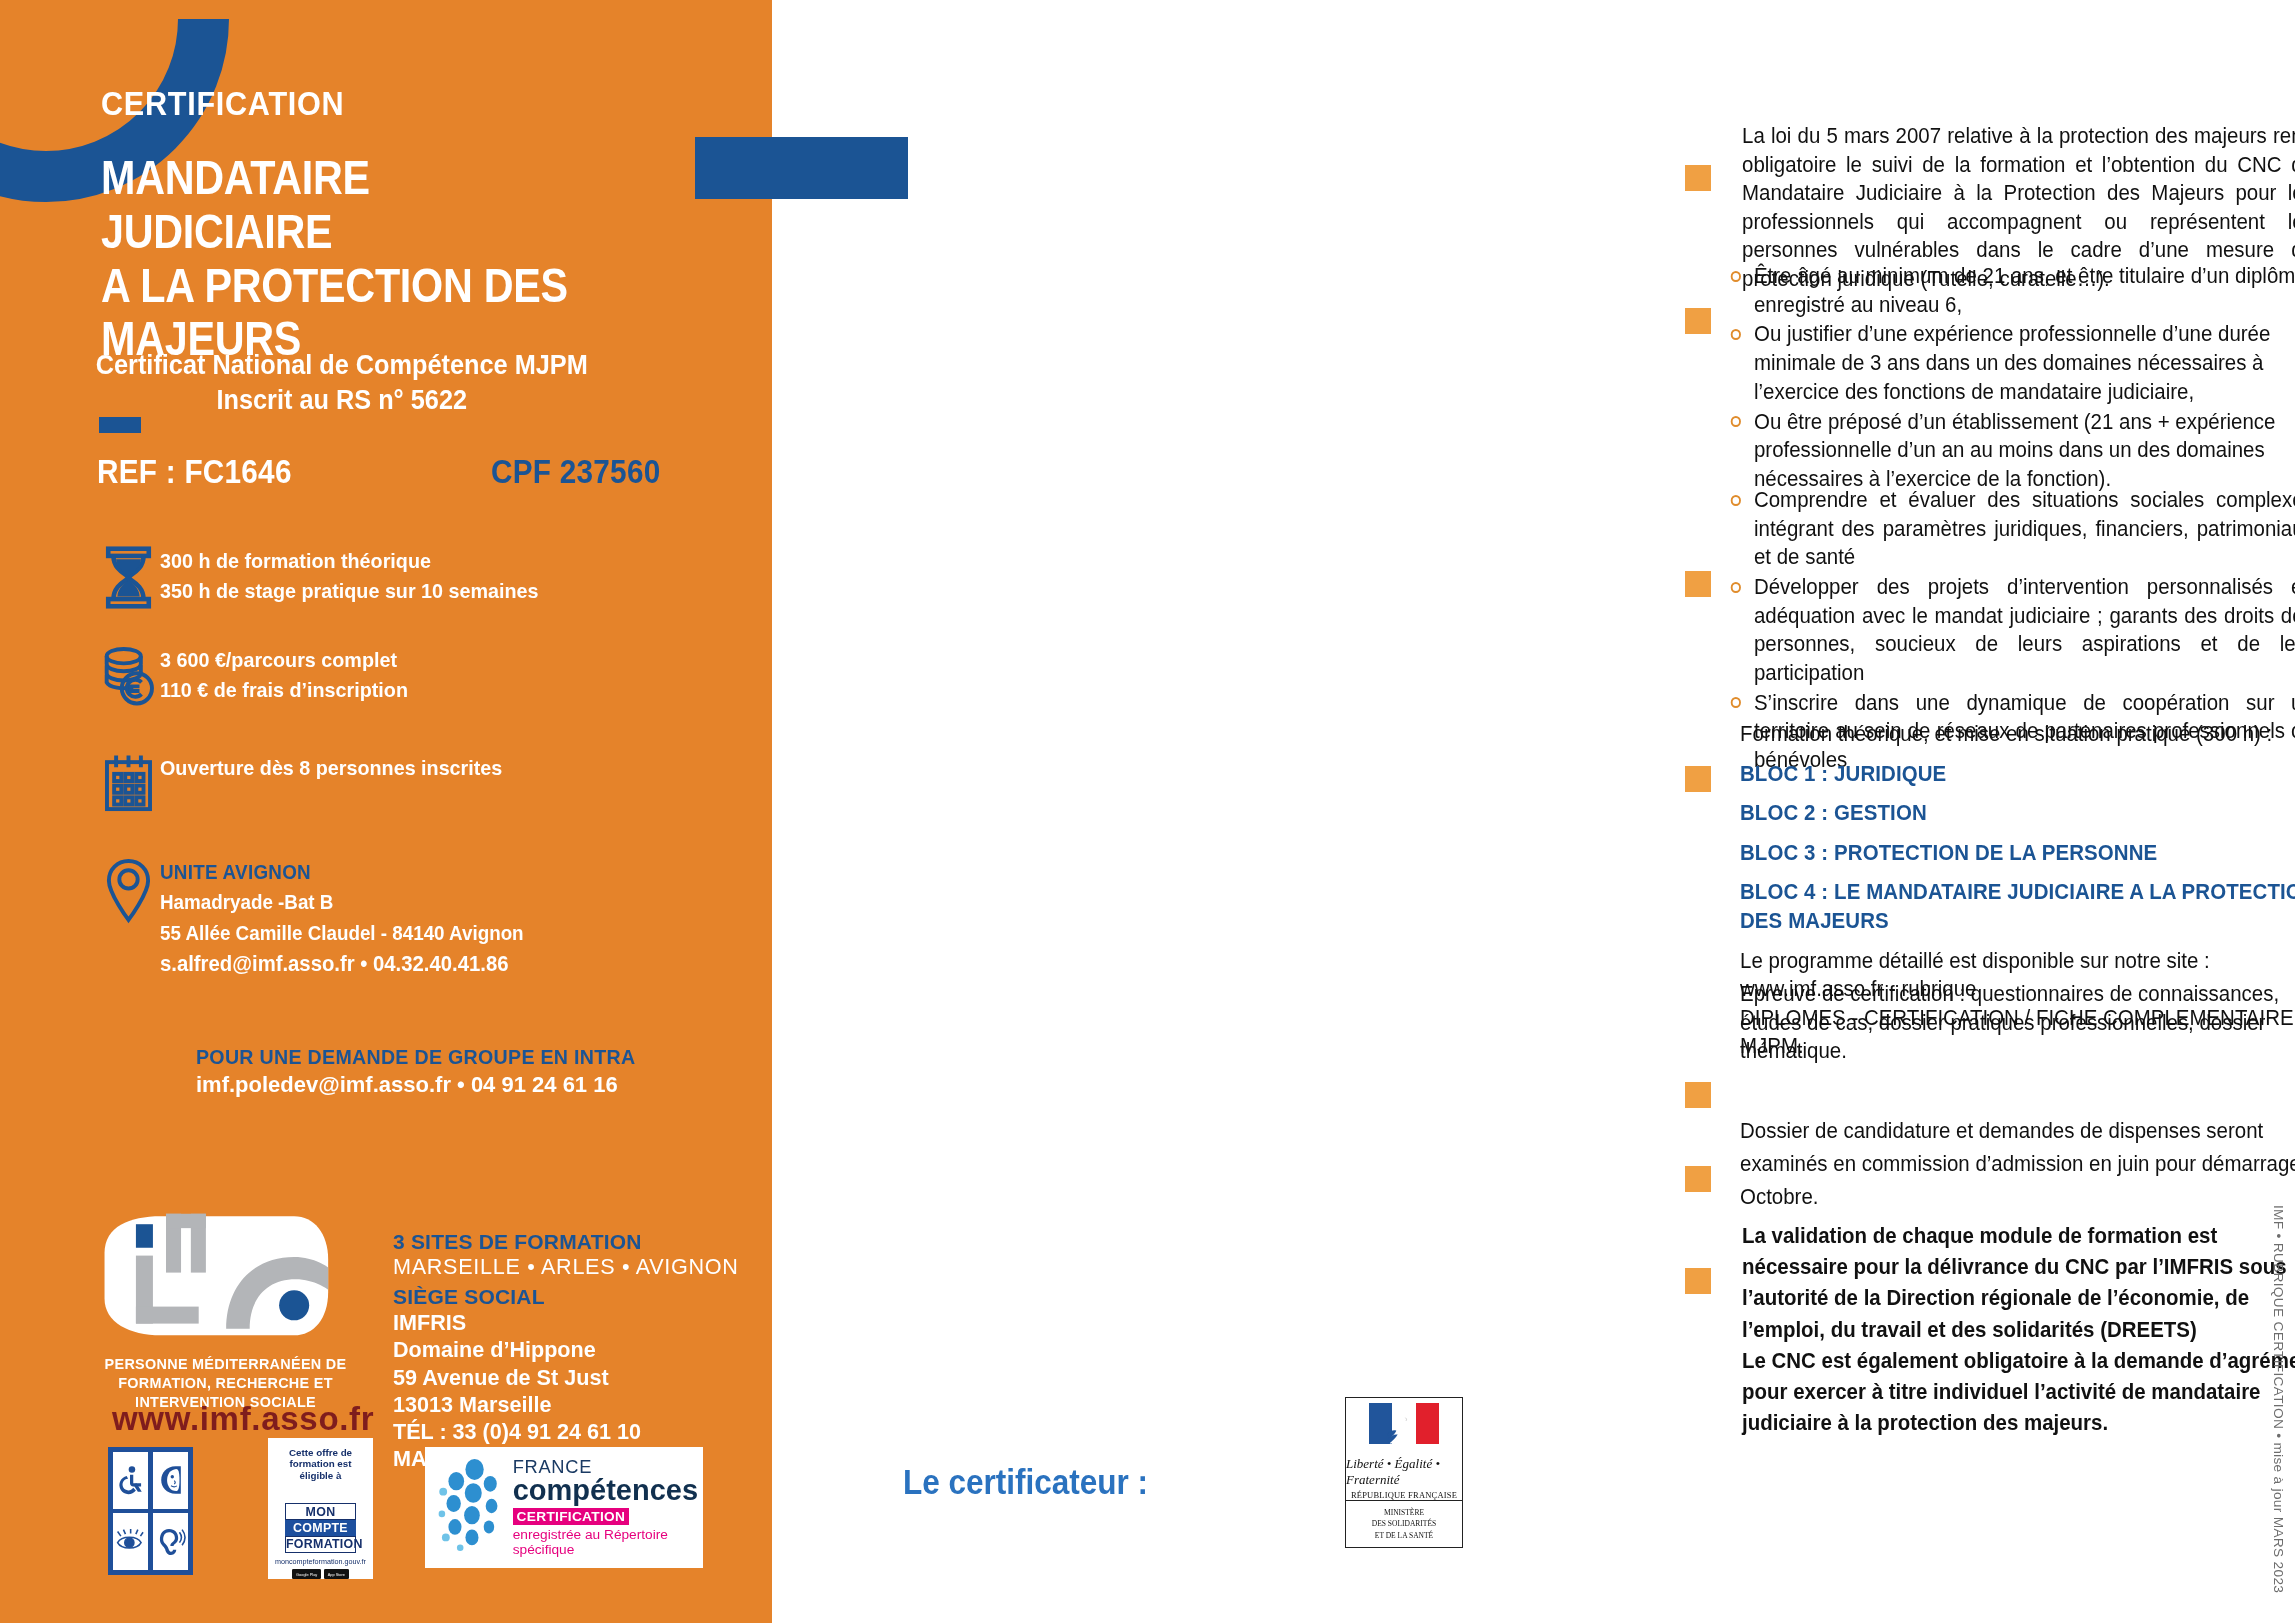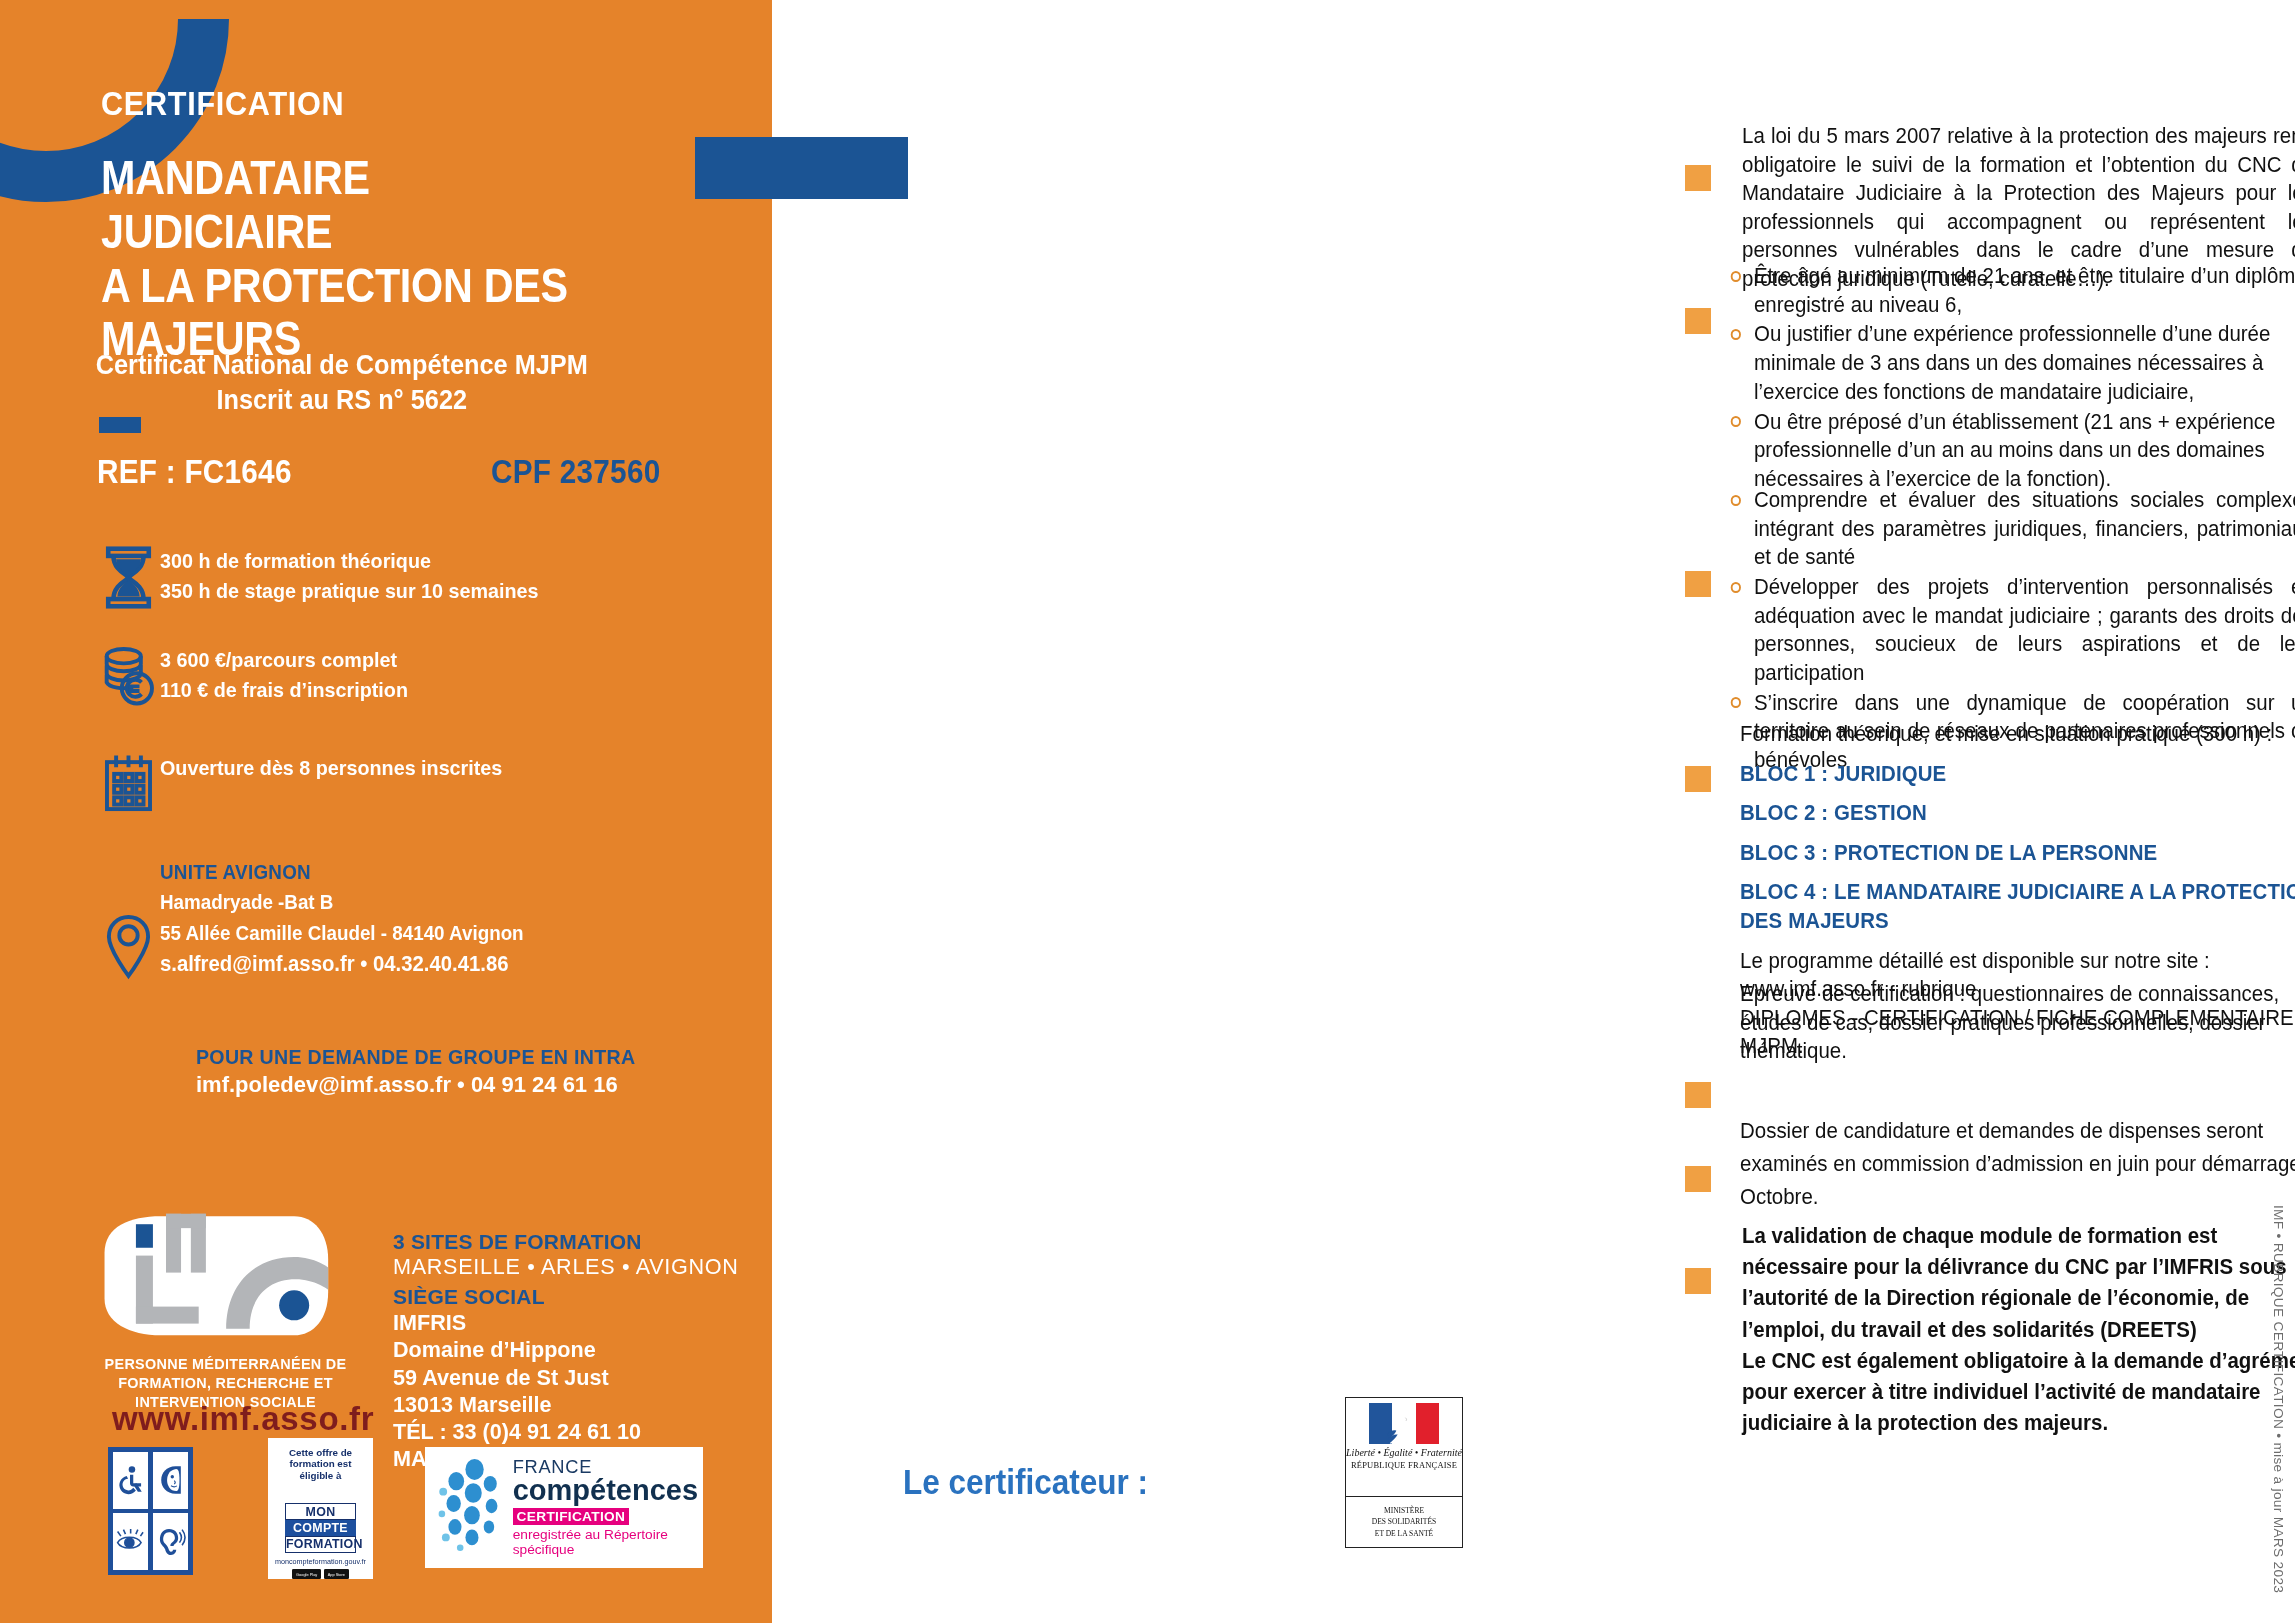--- a/index.html
+++ b/index.html
@@ -69,21 +69,21 @@
   .feat{position:absolute;display:flex;align-items:flex-start;}
   .feat .ico{width:63px;flex:0 0 63px;display:flex;justify-content:center;}
   .feat .txt{
     color:#fff;font-size:21px;font-weight:bold;line-height:1.45;
     transform:scaleX(.94);transform-origin:left top;
     white-space:nowrap;
   }
   .feat-hours{left:97px;top:546px;}
   .feat-cost{left:97px;top:645px;}
   .feat-open{left:97px;top:753px;}
-  .feat-loc{left:97px;top:857px;align-items:flex-end;}
+  .feat-loc{left:97px;top:857px;}
 
   .loc-head{color:#1b5494;font-size:20px;font-weight:bold;letter-spacing:0.3px;}
   .loc-line{color:#fff;font-size:20px;font-weight:bold;}
   .loc-mail{color:#fff;font-size:21.6px;font-weight:bold;}
 
   .intra{
     position:absolute;left:196px;top:1046px;text-align:left;
   }
   .intra .h{color:#1b5494;font-size:19.6px;font-weight:bold;letter-spacing:0.3px;}
   .intra .m{color:#fff;font-size:22px;font-weight:bold;margin-top:2.6px;}
@@ -182,21 +182,21 @@
     display:flex;flex-direction:column;
   }
   .rf-top{flex:0 0 99px;border-bottom:1px solid #222;display:flex;flex-direction:column;align-items:center;padding-top:4.6px;box-sizing:border-box;}
   .rf-flag{width:71px;height:41px;position:relative;overflow:hidden;}
   .rf-flag .b{position:absolute;left:0;top:0;width:23.6px;height:41px;background:#21559b;}
   .rf-flag .w{position:absolute;left:23.6px;top:0;width:23.6px;height:41px;background:#fff;}
   .rf-flag .r{position:absolute;left:47px;top:0;width:23.6px;height:41px;background:#e1202c;}
   .rf-flag .face{
     position:absolute;left:17.7px;top:0;width:35px;height:41px;
   }
-  .rf-motto{font-size:10px;color:#111;margin-top:3px;font-family:"Liberation Serif",serif;font-style:italic;}
+  .rf-motto{font-size:13px;color:#111;margin-top:12px;font-family:"Liberation Serif",serif;font-style:italic;}
   .rf-name{font-size:8.5px;color:#111;margin-top:2.6px;font-family:"Liberation Serif",serif;letter-spacing:0.2px;}
   .rf-bottom{flex:1;display:flex;flex-direction:column;align-items:center;justify-content:center;
     font-family:"Liberation Serif",serif;font-size:7.5px;color:#111;line-height:1.5;text-align:center;}
 
   
   .side-credit{
     position:absolute;right:9.2px;bottom:30px;
     color:#6d6d6d;font-size:13.7px;letter-spacing:0.3px;
     writing-mode:vertical-rl;
     white-space:nowrap;

